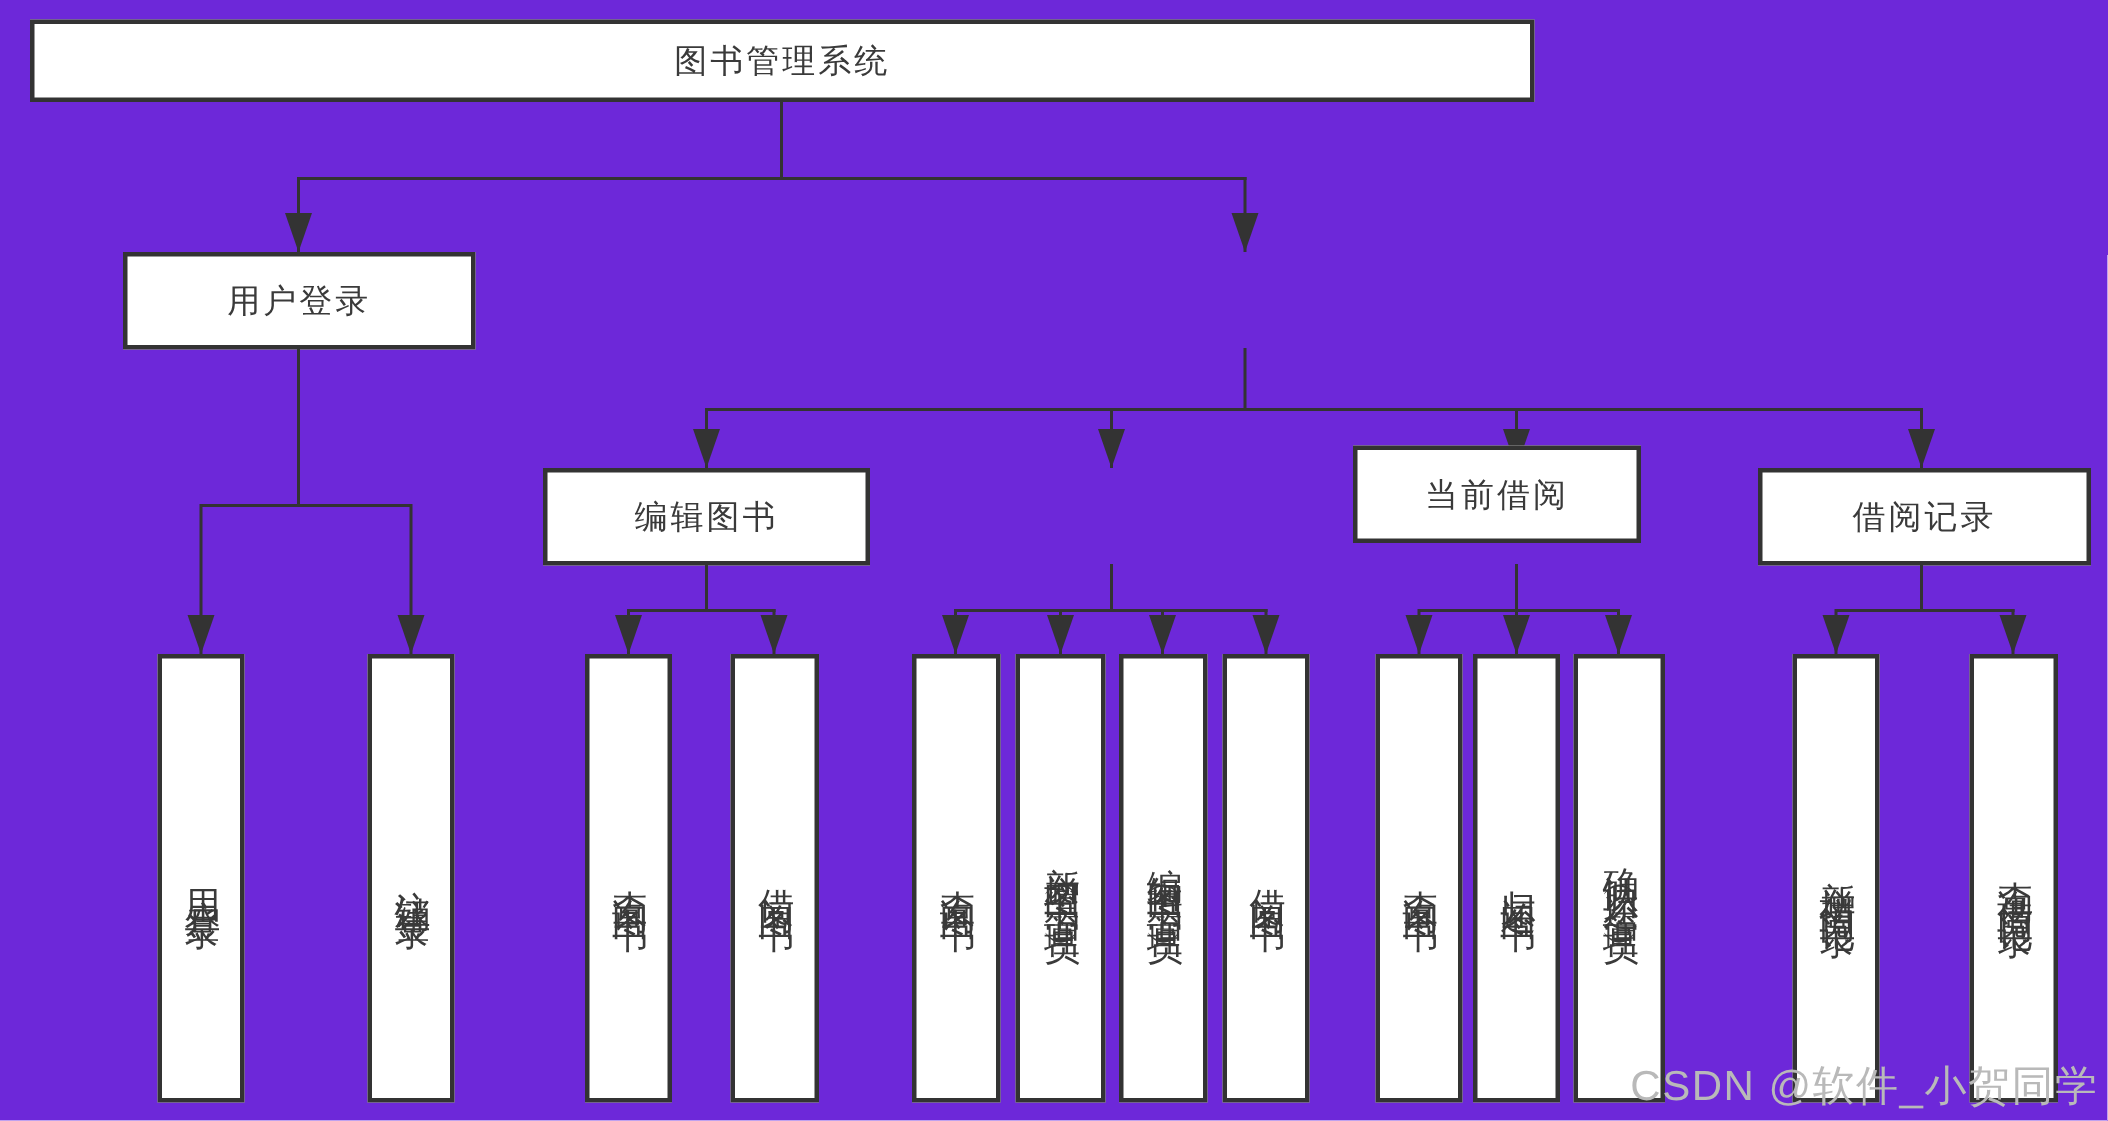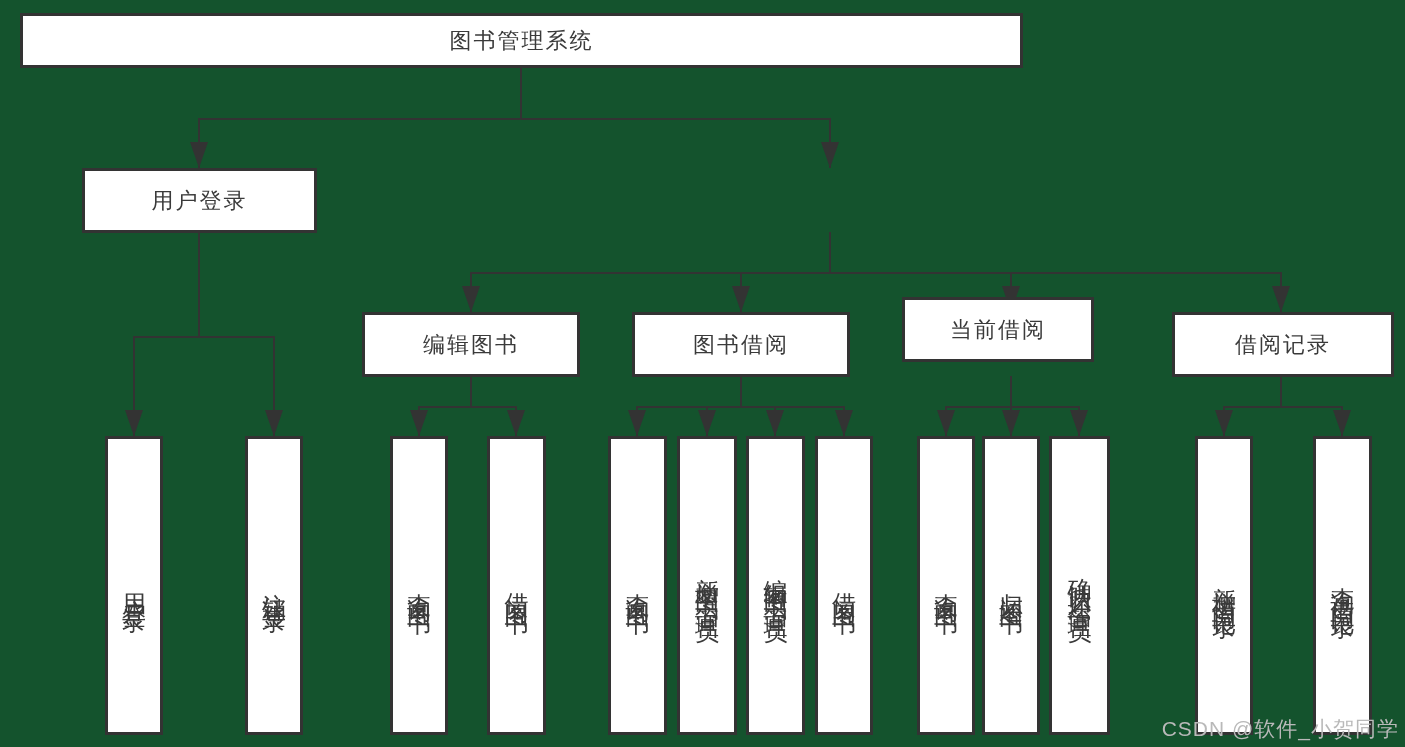--- a/index.html
+++ b/index.html
@@ -1,36 +1,36 @@
 <!DOCTYPE html>
 <html><head>
 <meta charset="utf-8">
 <style>
   html,body{margin:0;padding:0;background:#ffffff;}
   #stage{
-    position:relative;width:1405px;height:747px;background:#14532d;overflow:hidden;
+    position:relative;width:1405px;height:747px;background:#6d28d9;overflow:hidden;
     font-family:"Liberation Sans","DejaVu Sans",sans-serif;
   }
   .box{
     position:absolute;box-sizing:border-box;border:3px solid #333333;background:#ffffff;
     display:flex;align-items:center;justify-content:center;color:#3a3a3a;
   }
   .h-box{font-size:22px;letter-spacing:2px;white-space:nowrap;}
   .v-box{
     writing-mode:vertical-rl;font-size:24px;letter-spacing:6px;line-height:1;
     display:flex;align-items:center;justify-content:center;
   }
   .line{position:absolute;background:#333333;}
   .arrow{
     position:absolute;width:0;height:0;
     border-left:9px solid transparent;border-right:9px solid transparent;
     border-top:26px solid #333333;
   }
   .watermark{
-    position:absolute;right:6px;bottom:4px;font-size:21px;color:#b9b9b9;
+    position:absolute;right:6px;bottom:4px;font-size:28px;color:#b9b9b9;
     letter-spacing:1px;z-index:10;white-space:nowrap;
   }
 </style>
 </head>
 <body>
 
 <div id="stage">
 
   <div class="box h-box" style="left:20px;top:13px;width:1003px;height:55px;">
     <span>图书管理系统</span>
@@ -60,23 +60,20 @@
   <div class="arrow" style="left:462px;top:286px;"></div>
   <div class="line" style="left:740px;top:272px;width:2px;height:40px;"></div>
   <div class="arrow" style="left:732px;top:286px;"></div>
   <div class="line" style="left:1010px;top:272px;width:2px;height:40px;"></div>
   <div class="arrow" style="left:1002px;top:286px;"></div>
   <div class="line" style="left:1280px;top:272px;width:2px;height:40px;"></div>
   <div class="arrow" style="left:1272px;top:286px;"></div>
 
   <div class="box h-box" style="left:362px;top:312px;width:218px;height:65px;">
     <span>编辑图书</span>
-  </div>
-  <div class="box h-box" style="left:632px;top:312px;width:218px;height:65px;">
-    <span>图书借阅</span>
   </div>
   <div class="box h-box" style="left:902px;top:297px;width:192px;height:65px;">
     <span>当前借阅</span>
   </div>
   <div class="box h-box" style="left:1172px;top:312px;width:222px;height:65px;">
     <span>借阅记录</span>
   </div>
 
   <div class="line" style="left:470px;top:376px;width:2px;height:31px;"></div>
   <div class="line" style="left:419px;top:406px;width:98px;height:2px;"></div>

